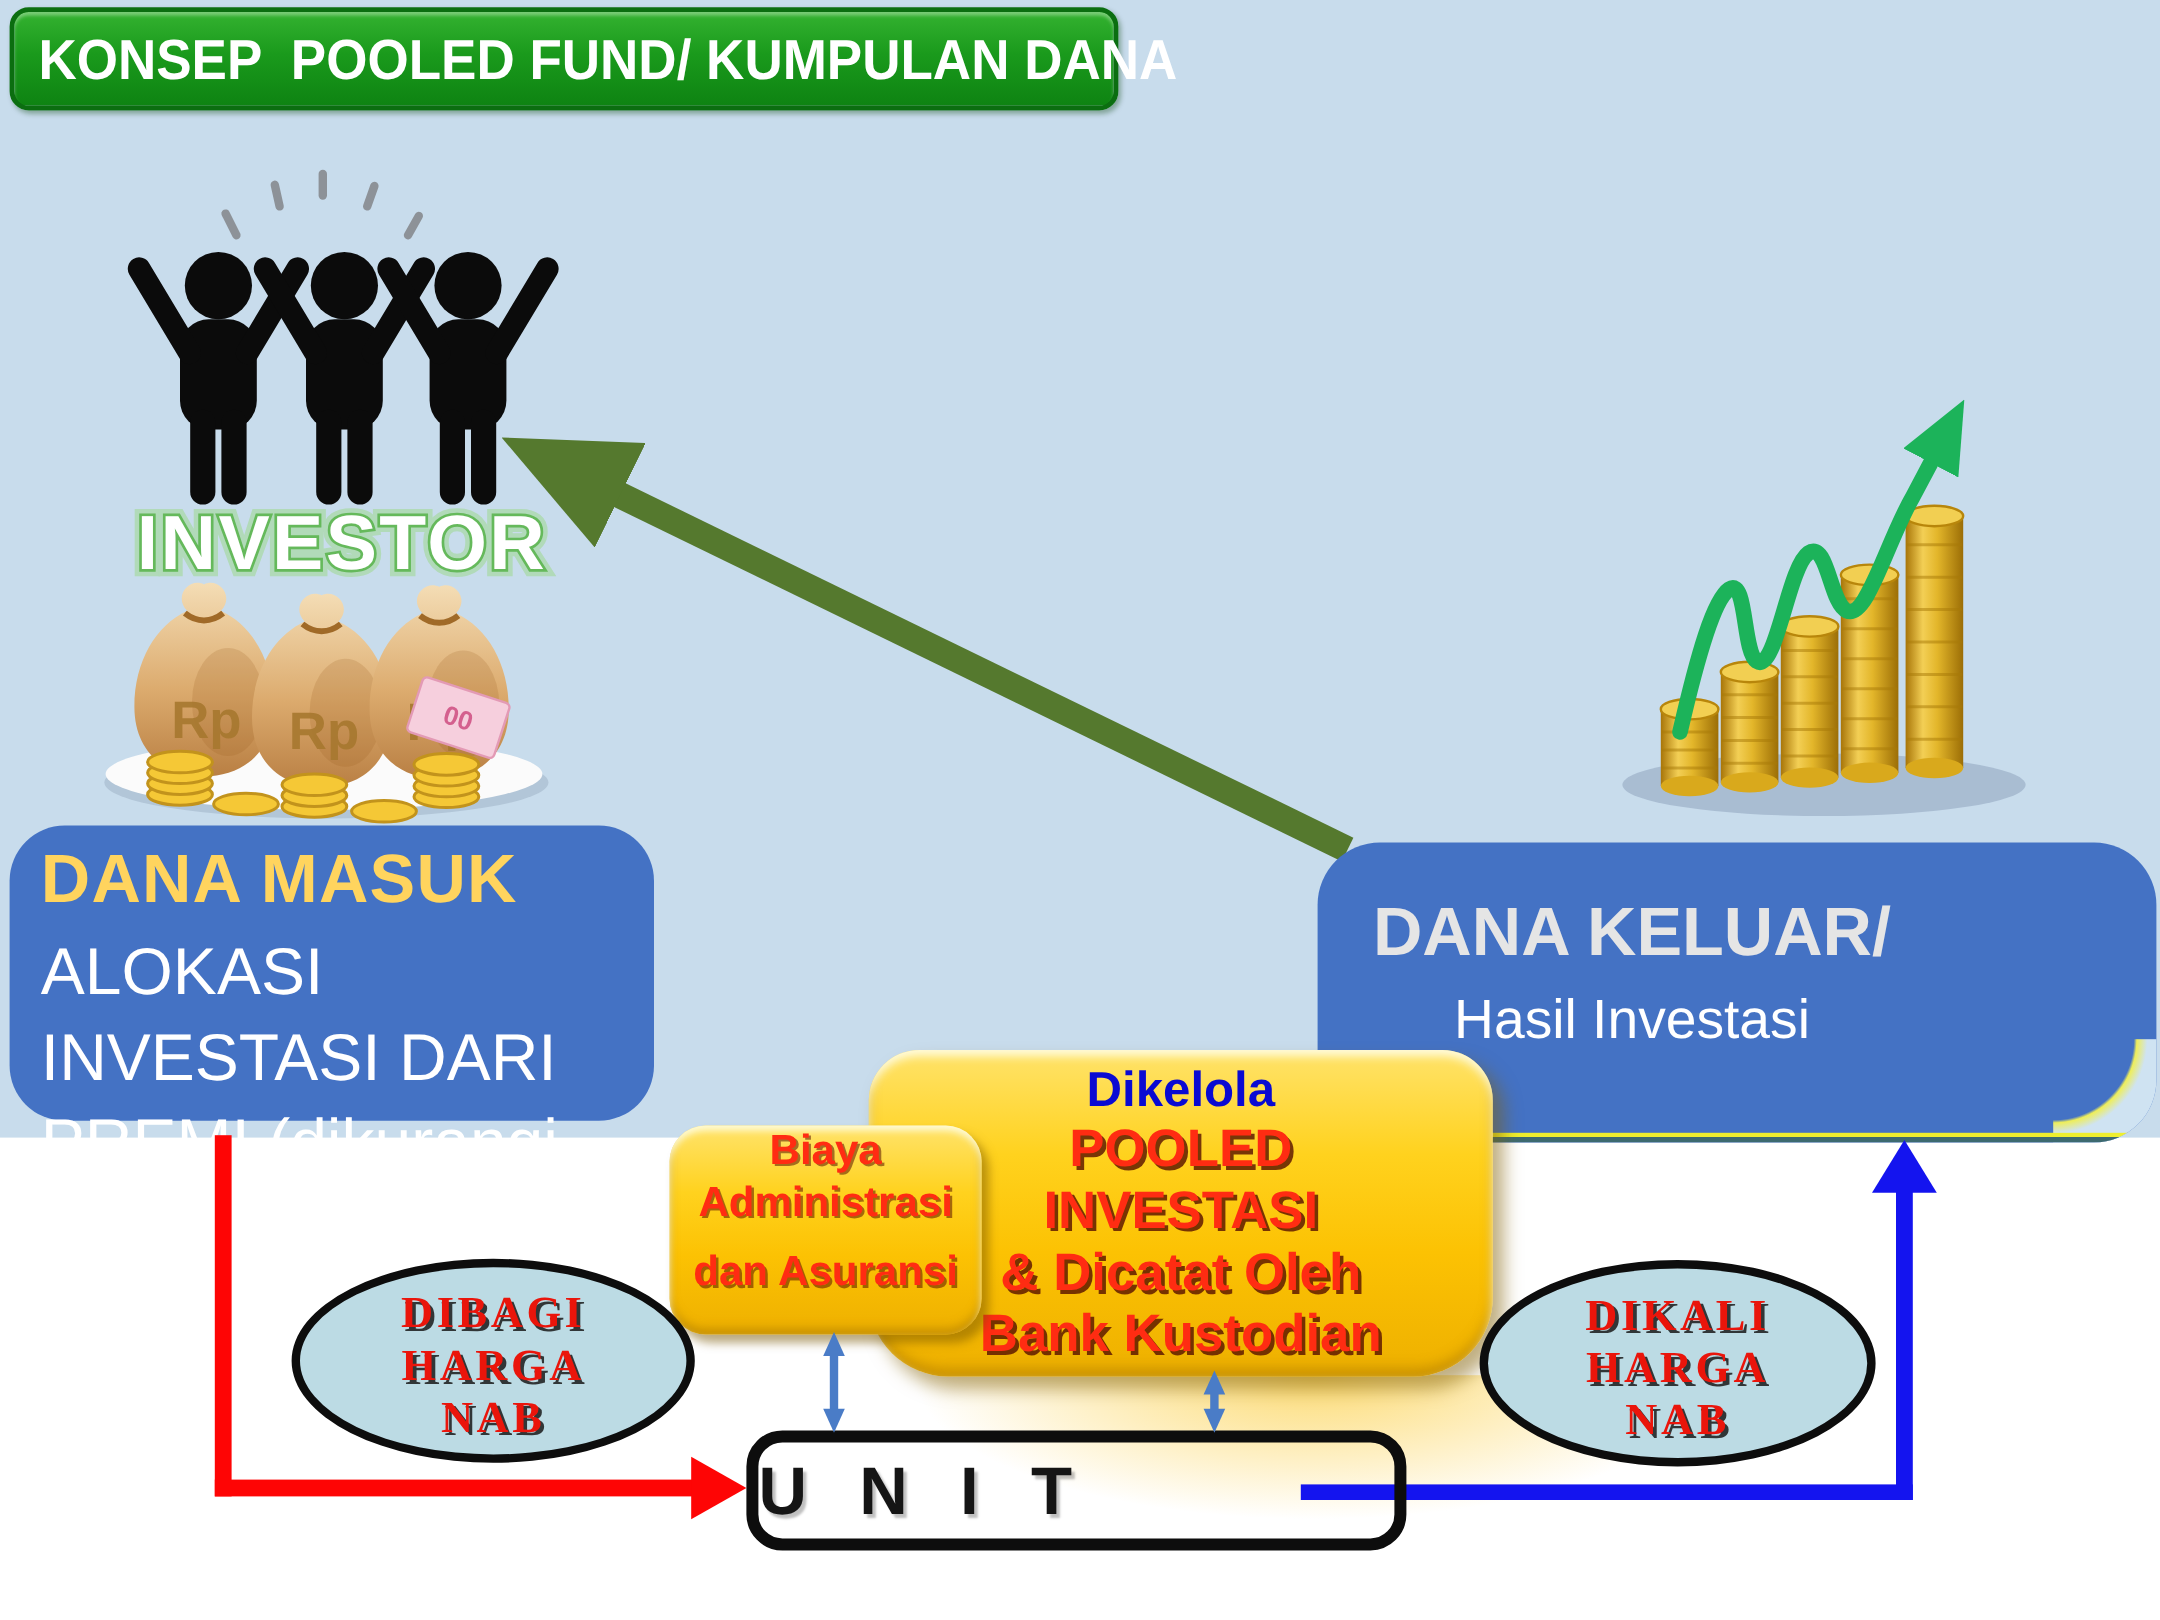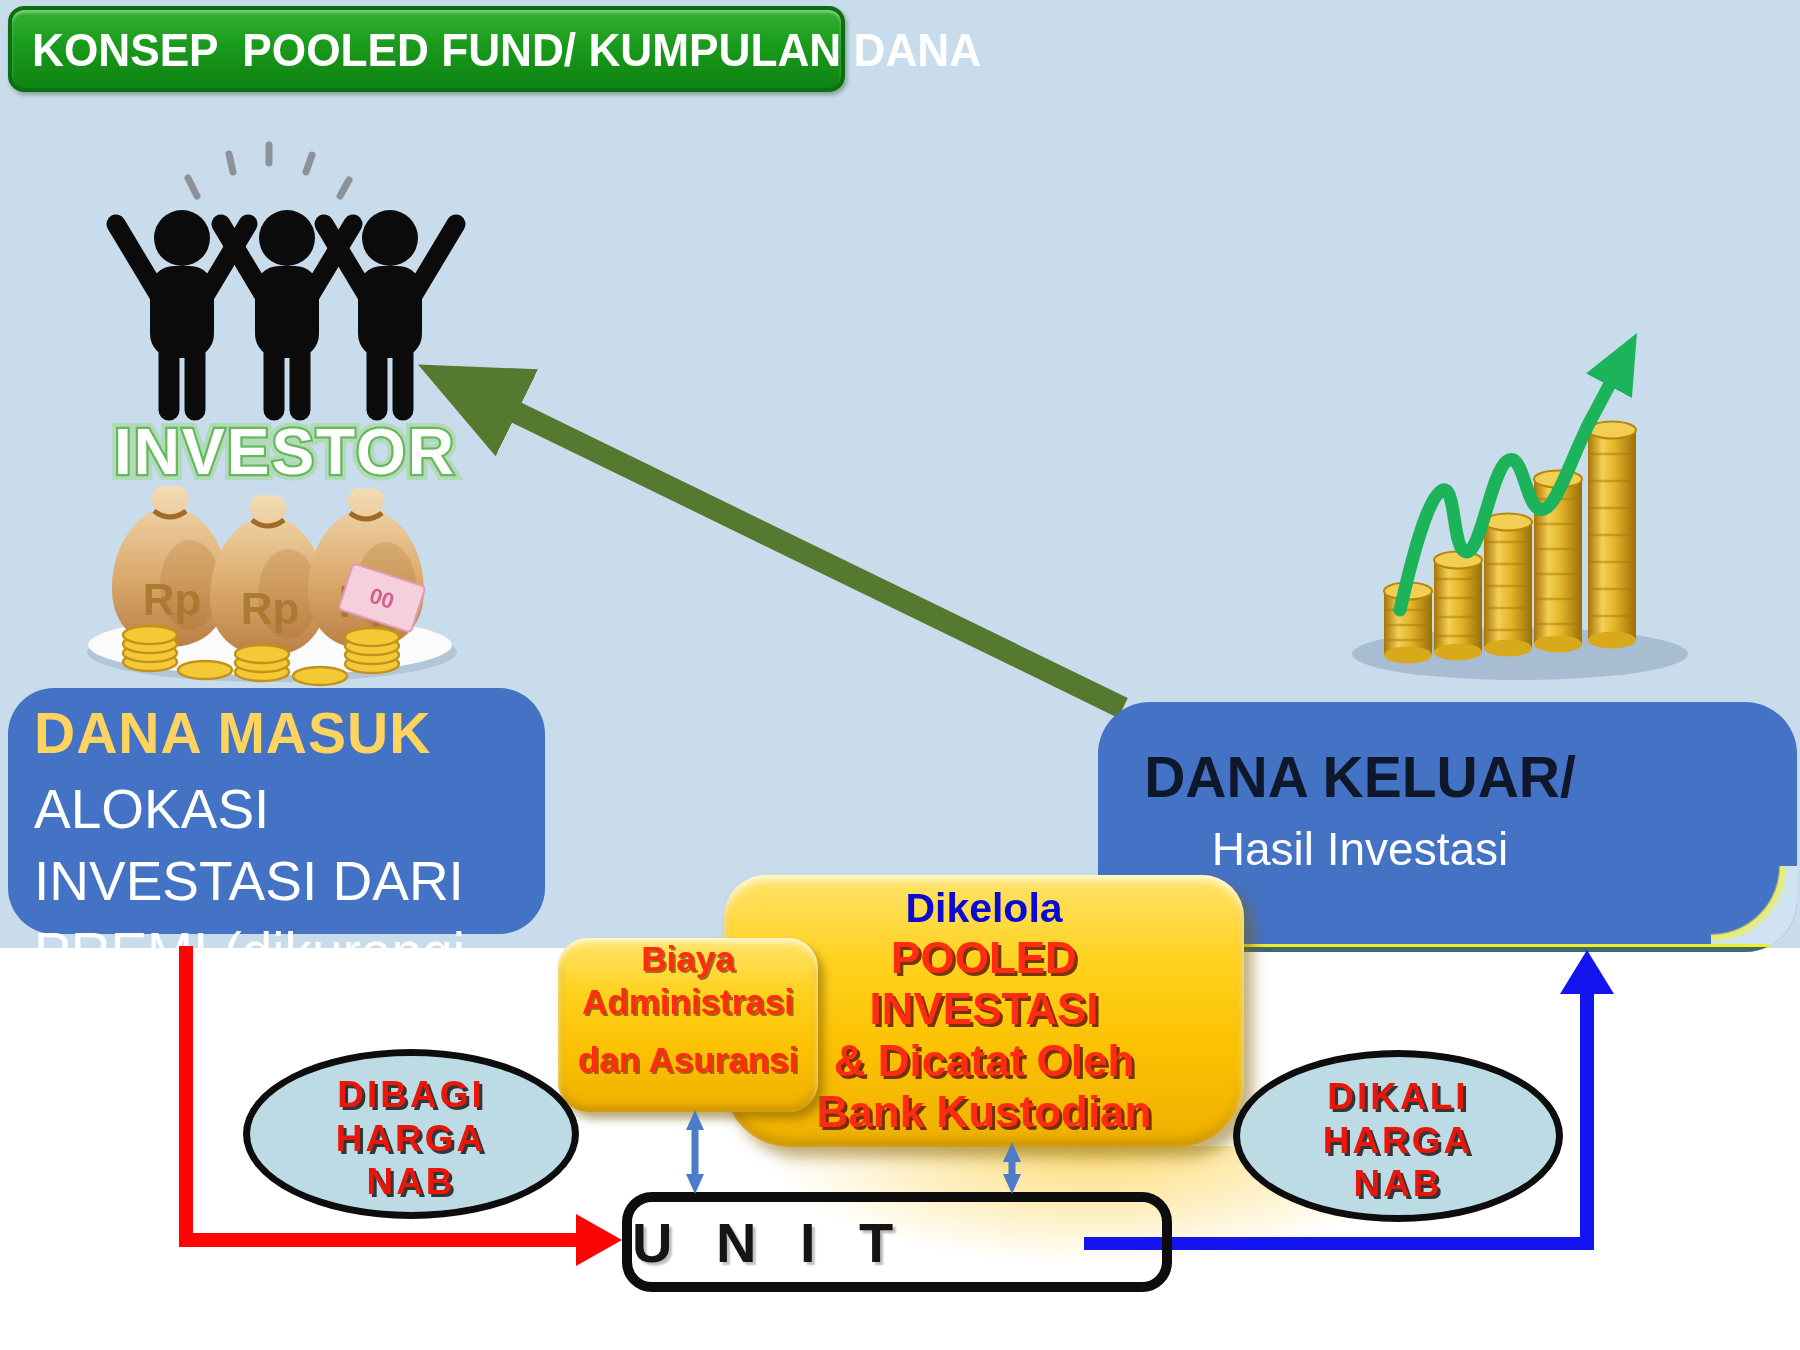--- a/index.html
+++ b/index.html
@@ -4,39 +4,39 @@
 <style>
   html,body{margin:0;padding:0;background:#fff;}
   #canvas{position:relative;width:1800px;height:1350px;background:#ffffff;overflow:hidden;
           font-family:"Liberation Sans",sans-serif;}
   .abs{position:absolute;}
 
   
   .bg-top{left:0;top:0;width:1800px;height:948px;background:#c8dcec;}
 
   
-  .title-banner{left:8px;top:6px;width:837px;height:86px;
+  .title-banner{left:8px;top:6px;width:924px;height:86px;
     background:linear-gradient(180deg,#34b230 0%,#1a9a1c 45%,#0e8312 100%);
     border:4px solid #0b6e10;border-radius:16px;display:flex;align-items:center;
     padding-left:20px;box-sizing:border-box;
     box-shadow:inset 0 3px 3px rgba(255,255,255,.35), 2px 3px 4px rgba(0,60,0,.35);}
   .title-banner span{color:#ffffff;font-size:47px;font-weight:700;white-space:pre;
     transform:scaleX(.94);transform-origin:left center;}
 
   
   .box-blue{background:#4472c4;box-sizing:border-box;}
   #dana-masuk{left:8px;top:688px;width:537px;height:246px;border-radius:46px;
     padding:12px 0 0 26px;}
   #dana-masuk .heading{color:#ffd45e;font-size:57px;font-weight:700;letter-spacing:1px;}
   #dana-masuk .body-line{color:#ffffff;font-size:55px;line-height:1.30;}
   #dana-masuk .body-wrap{margin-top:8px;}
 
   #dana-keluar{left:1098px;top:702px;width:699px;height:250px;border-radius:52px;
     overflow:hidden;text-align:center;padding:42px 175px 0 0;}
-  #dana-keluar .heading{color:#0f172a;font-size:57px;font-weight:800;}
+  #dana-keluar .heading{color:#e5e5e5;font-size:57px;font-weight:800;}
   #dana-keluar .sub{color:#ffffff;font-size:46px;margin-top:12px;}
   #dana-keluar .bottom-line{position:absolute;left:0;right:0;bottom:0;height:8px;
     background:linear-gradient(180deg,#eeee2e 0 40%,#3d6a70 40% 100%);}
   #dana-keluar .fold{position:absolute;right:-2px;bottom:-2px;width:88px;height:88px;
     background:radial-gradient(circle at 0% 0%, rgba(0,0,0,0) 54%, #eeee5a 56%, #cfe3f2 63%);}
 
   
   .gold-box{background:linear-gradient(180deg,#ffe36b 0%,#ffd21e 32%,#fcc203 62%,#eeb000 100%);
     box-sizing:border-box;text-align:center;}
   #biaya-box{left:558px;top:938px;width:260px;height:174px;border-radius:30px;
@@ -53,21 +53,21 @@
   #manager-box .dikelola{font-size:41px;font-weight:800;color:#0a0ad2;}
   .red-line-lg{font-size:44px;font-weight:800;color:#ff2c12;
     text-shadow:3px 3px 0 rgba(85,15,0,.8);line-height:1.17;}
 
   .glow{left:725px;top:1146px;width:740px;height:160px;
     background:radial-gradient(ellipse 60% 100% at 50% 0%, rgba(252,210,80,.8),
                rgba(252,210,80,0) 75%);}
 
   
   .nab{border:7px solid #0d0d0d;border-radius:50%;background:#bcdbe4;
-    box-sizing:border-box;text-align:center;}
+    box-sizing:border-box;text-align:center;font-family:Liberation Serif, serif;}
   #nab-left{left:243px;top:1049px;width:336px;height:170px;padding-top:17px;}
   #nab-right{left:1233px;top:1050px;width:330px;height:172px;padding-top:18px;}
   .nab-line{font-size:37px;font-weight:800;color:#ea150b;letter-spacing:3px;
     text-shadow:3px 3px 0 rgba(25,25,25,.85);line-height:1.18;}
 
   
   #unit-box{left:622px;top:1192px;width:550px;height:100px;border:10px solid #0d0d0d;
     border-radius:30px;box-sizing:border-box;display:flex;align-items:center;
     justify-content:flex-start;background:transparent;}
   #unit-box span{font-size:56px;font-weight:800;color:#151515;white-space:pre;

